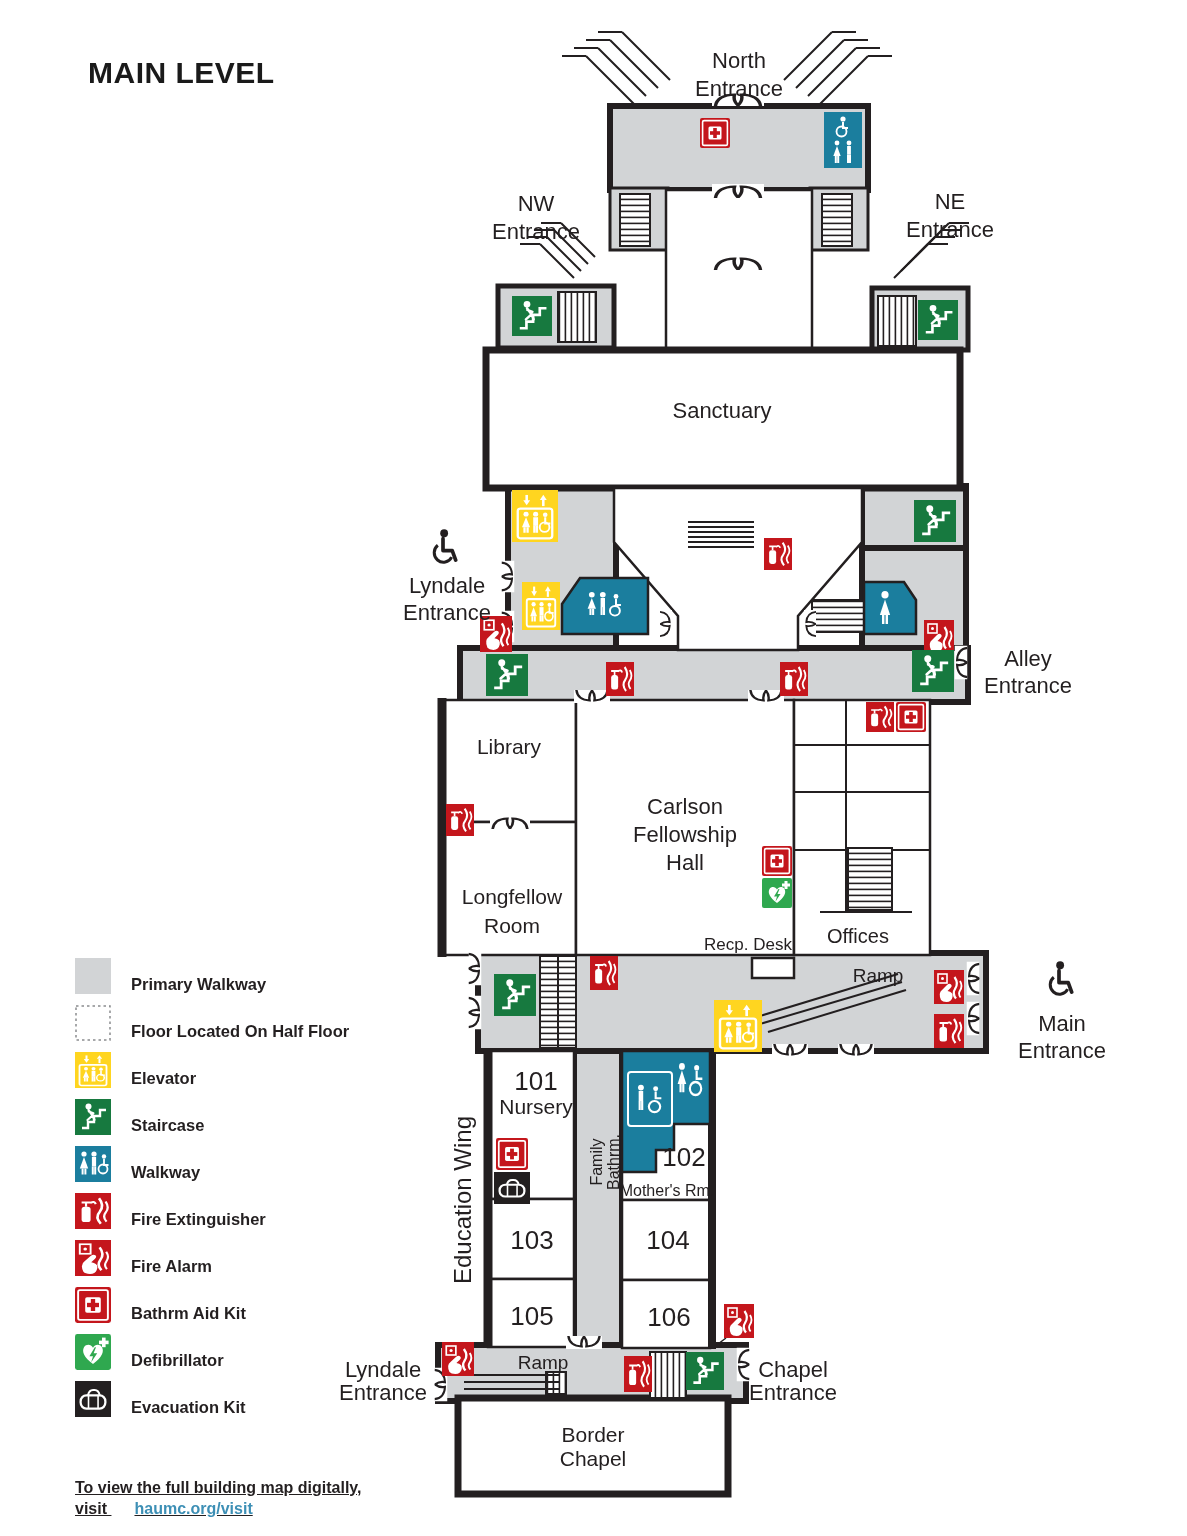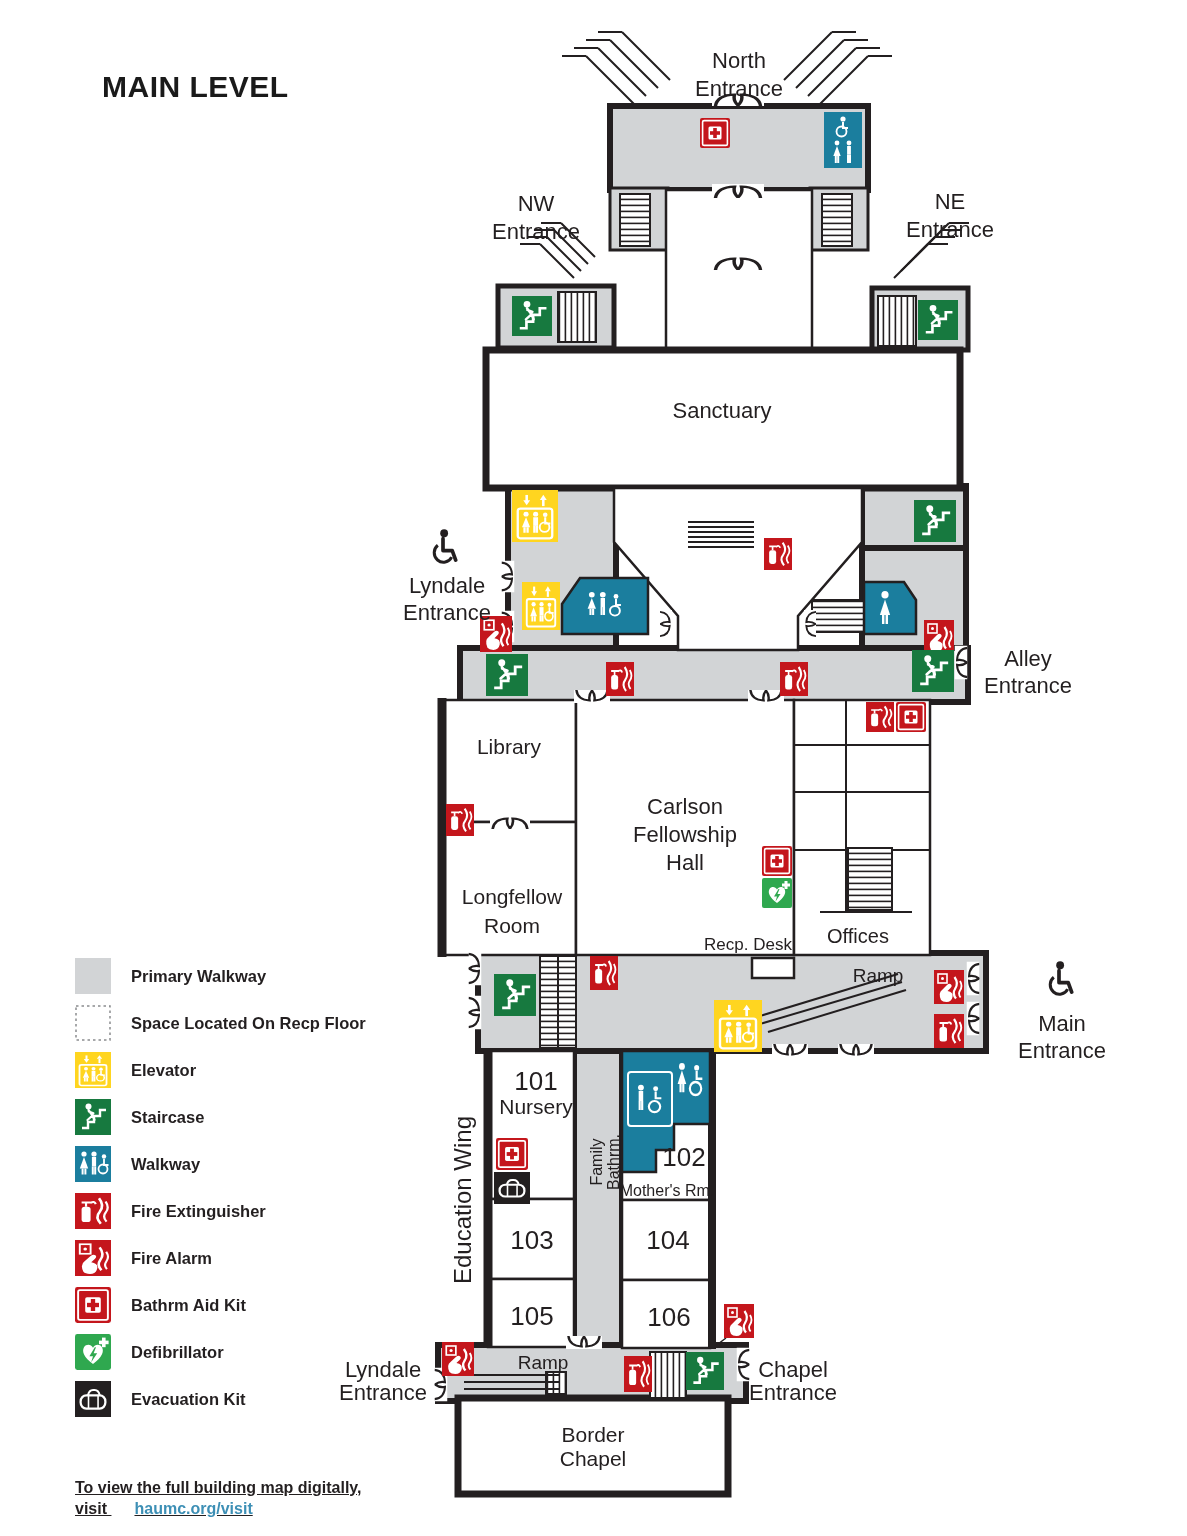--- a/index.html
+++ b/index.html
@@ -1,28 +1,28 @@
 <!DOCTYPE html>
 <html><head>
 <meta charset="utf-8">
 <style>
   html,body{margin:0;padding:0;background:#fff;}
   .page{position:relative;width:1187px;height:1536px;background:#fff;overflow:hidden;
         font-family:"Liberation Sans",sans-serif;color:#231f20;}
   .plan{position:absolute;left:0;top:0;width:1187px;height:1536px;}
-  .page-title{position:absolute;left:88px;top:56px;margin:14px;font-size:30px;font-weight:bold;
+  .page-title{position:absolute;left:88px;top:56px;margin:0;font-size:30px;font-weight:bold;
         letter-spacing:.5px;color:#1a1a1a;}
   
   text{font-family:"Liberation Sans",sans-serif;fill:#231f20;}
   .lab{text-anchor:middle;dominant-baseline:central;}
   .t16{font-size:16px}.t17{font-size:17px}.t19{font-size:19px}.t20{font-size:20px}
   .t21{font-size:21px}.t22{font-size:22px}.t26{font-size:26px}.t24{font-size:24px}
   
   .legend{position:absolute;left:75px;top:958px;width:330px;}
-  .lrow{display:flex;align-items:center;gap:20px;height:36px;margin-bottom:11px;}
+  .lrow{display:flex;align-items:flex-end;gap:20px;height:36px;margin-bottom:11px;}
   .lic{width:36px;height:36px;flex:0 0 36px;}
   .llab{font-size:16.5px;font-weight:bold;color:#231f20;}
   .footer{position:absolute;left:75px;top:1478px;font-size:16px;font-weight:bold;line-height:1.3;text-decoration:underline;}
   .footer a{color:#3d8fb5;text-decoration:none;cursor:pointer;padding-left:23px;}
 </style>
 </head>
 <body>
 
 <div class="page">
 
@@ -412,21 +412,21 @@
     <div class="lrow">
       <svg class="lic" viewBox="0 0 36 36">
           <use href="#sym-sw-walk" width="36" height="36"></use>
         </svg>
       <span class="llab">Primary Walkway</span>
     </div>
     <div class="lrow">
       <svg class="lic" viewBox="0 0 36 36">
           <use href="#sym-sw-half" width="36" height="36"></use>
         </svg>
-      <span class="llab">Space Located On Recp Floor</span>
+      <span class="llab">Floor Located On Half Floor</span>
     </div>
     <div class="lrow">
       <svg class="lic" viewBox="0 0 36 36">
           <use href="#sym-elev" width="36" height="36"></use>
         </svg>
       <span class="llab">Elevator</span>
     </div>
     <div class="lrow">
       <svg class="lic" viewBox="0 0 36 36">
           <use href="#sym-stair" width="36" height="36"></use>

